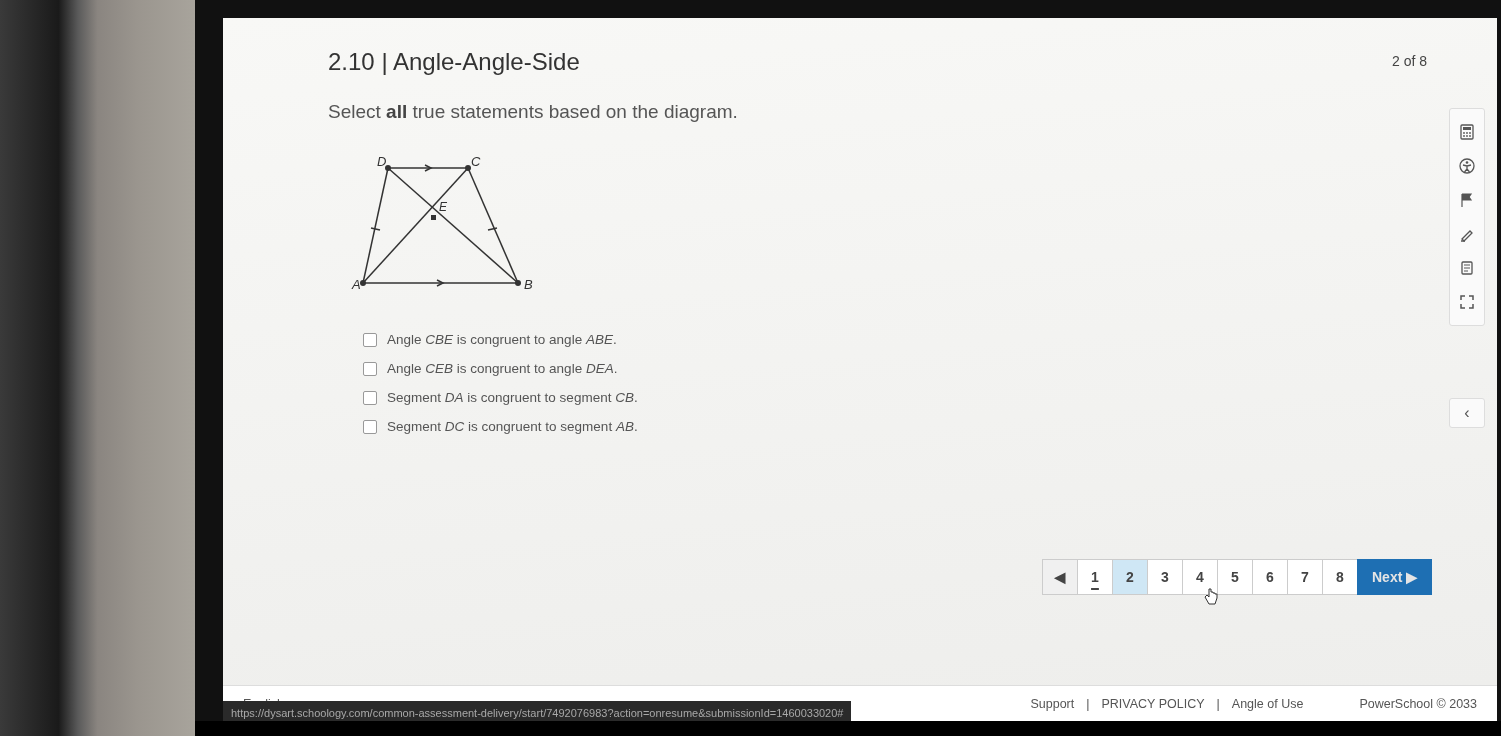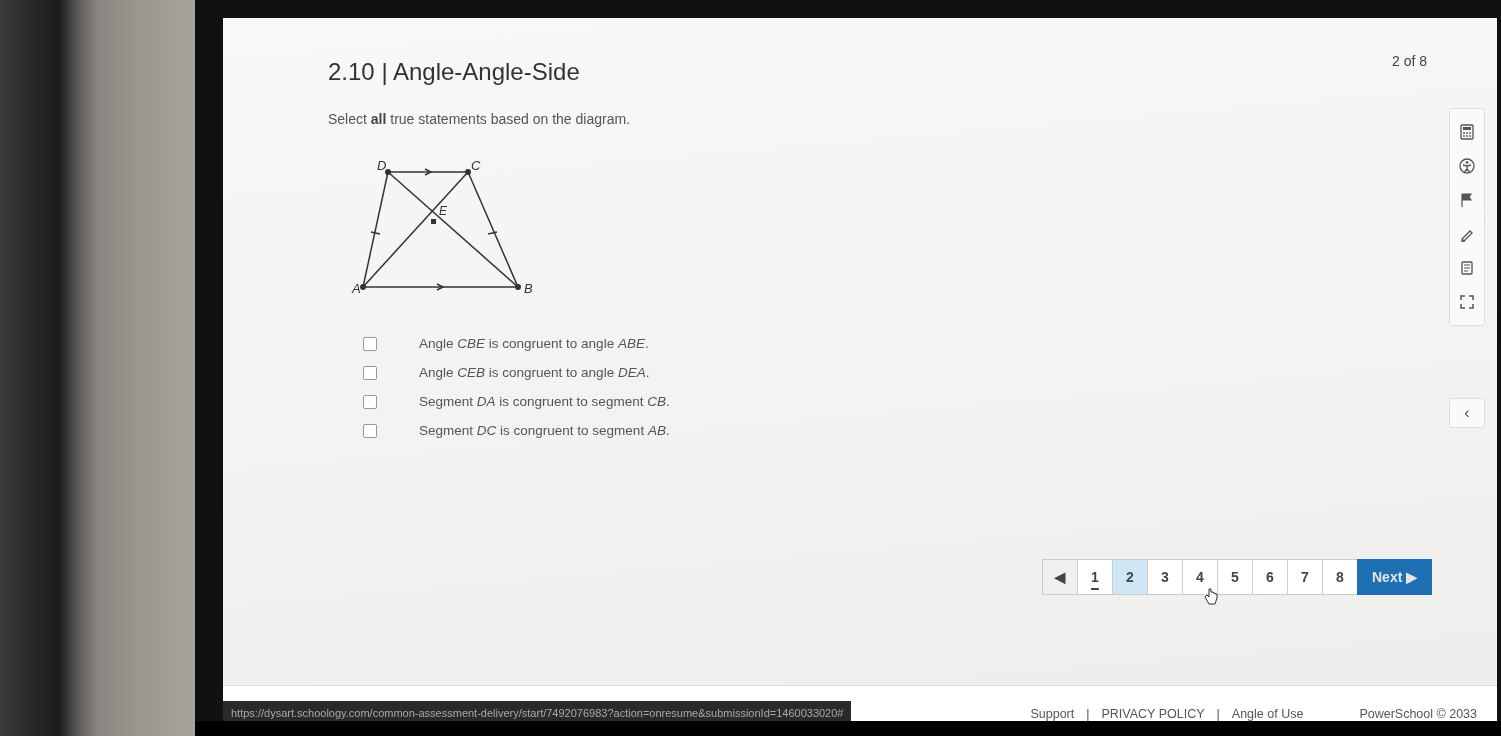--- a/index.html
+++ b/index.html
@@ -34,56 +34,55 @@
   .content-area {
     background: #fff;
     height: 100%;
     position: relative;
     display: flex;
     flex-direction: column;
     overflow: hidden;
   }
   .main-scroll {
     flex: 1;
-    padding: 40px 60px 10px 105px;
+    padding: 30px 60px 10px 105px;
     position: relative;
     background: linear-gradient(175deg, #f8f8f6 0%, #eeeeec 100%);
   }
   .lesson-title {
     font-size: 24px;
     font-weight: 400;
     color: #333;
     margin-bottom: 25px;
   }
   .page-indicator {
     position: absolute;
     top: 35px;
     right: 70px;
     font-size: 14px;
     color: #444;
   }
   .instruction {
-    font-size: 14px;
+    font-size: 19px;
     color: #555;
     margin-bottom: 30px;
   }
   .instruction b { font-weight: bold; color: #444; }
   .diagram-wrap {
     margin: 10px 0 30px 15px;
   }
   .options {
     margin-left: 35px;
   }
   .option-row {
     display: flex;
     align-items: center;
     margin-bottom: 14px;
     font-size: 13.5px;
     color: #555;
-    gap: 32px;
   }
   .option-row input[type=checkbox] {
     width: 14px;
     height: 14px;
     margin-right: 10px;
     border: 1px solid #999;
     border-radius: 2px;
     appearance: none;
     background: #fff;
   }
@@ -168,21 +167,21 @@
     right: 278px;
     font-size: 14px;
     color:#333;
     pointer-events: none;
   }
   .footer {
     background: #fff;
     border-top: 1px solid #ddd;
     height: 36px;
     display: flex;
-    align-items: flex-end;
+    align-items: center;
     padding: 0 20px;
     font-size: 12.5px;
     color: #555;
     justify-content: space-between;
   }
   .footer-right { display:flex; gap:4px; align-items:center;}
   .footer-right a { color: #555; text-decoration: none; padding: 0 8px;}
   .status-bar {
     position: absolute;
     left: 0; bottom: 0;

